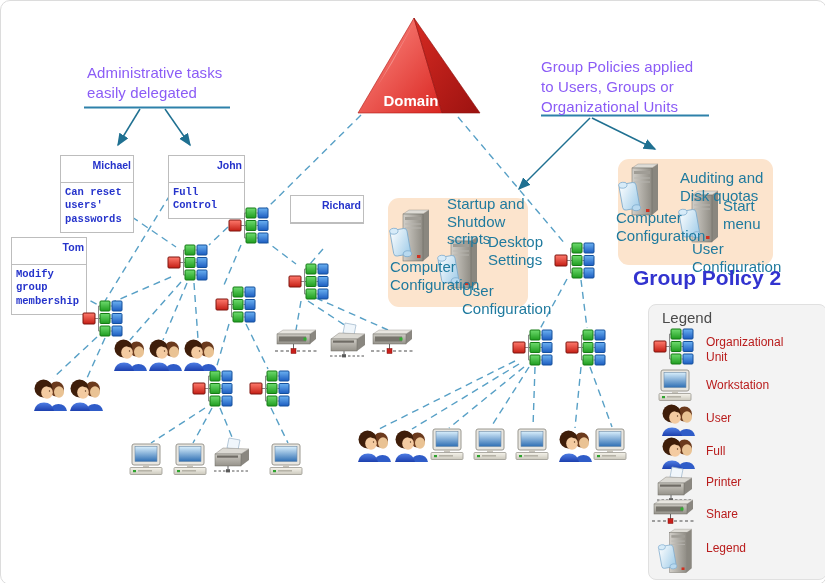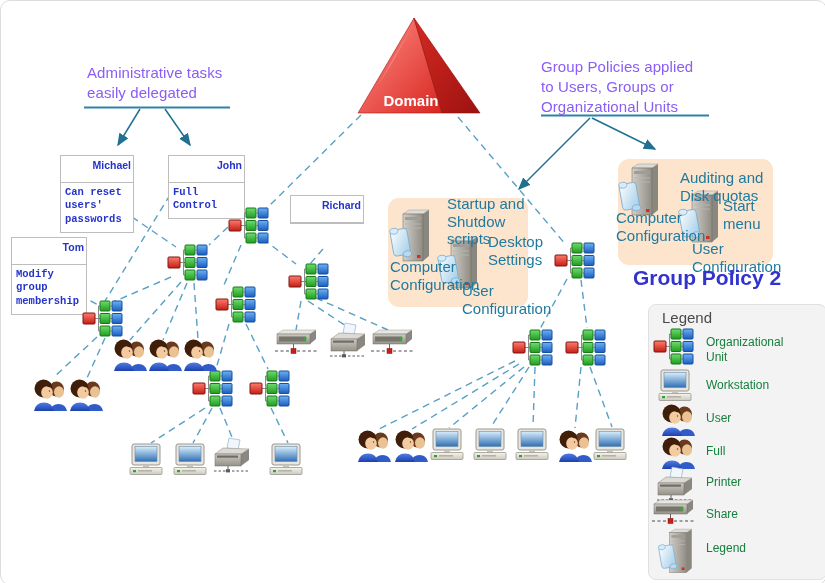--- a/index.html
+++ b/index.html
@@ -16,21 +16,21 @@
   .callout{position:absolute;background:#fff;border:1px solid #bdbdbd;color:#2533cb;font-weight:bold;font-size:10.5px;line-height:1.3;}
   .callout .hd{text-align:right;padding:3px 2px 9px;border-bottom:1px solid #bdbdbd;}
   .callout .bd{padding:3px 4px 5px;white-space:pre-line;font-family:Liberation Mono, monospace;}
   
   .gp-box{position:absolute;background:#fce4cd;border-radius:11px;}
   .gp-label{position:absolute;color:#1f7a9e;font-size:15px;line-height:1.18;white-space:pre-line;}
   .gp-title{position:absolute;color:#3233cf;font-size:21px;font-weight:bold;}
   
   .legend-box{position:absolute;left:647px;top:303px;width:177px;height:274px;background:#f3f3f3;border:1px solid #e0e0e0;border-radius:8px;}
   .legend-title{position:absolute;left:661px;top:308px;color:#4a4a4a;font-size:15px;}
-  .legend-label{position:absolute;color:#15803d;font-size:12px;line-height:1.25;white-space:pre-line;}
+  .legend-label{position:absolute;color:#b91c1c;font-size:12px;line-height:1.25;white-space:pre-line;}
 </style>
 </head>
 <body>
 
 <div id="page">
 
   <svg width="0" height="0" style="position:absolute" aria-hidden="true">
     <defs>
       <linearGradient id="gr-red" x1="0" y1="0" x2="0" y2="1">
           <stop offset="0" stop-color="#ff7b6e"></stop>

